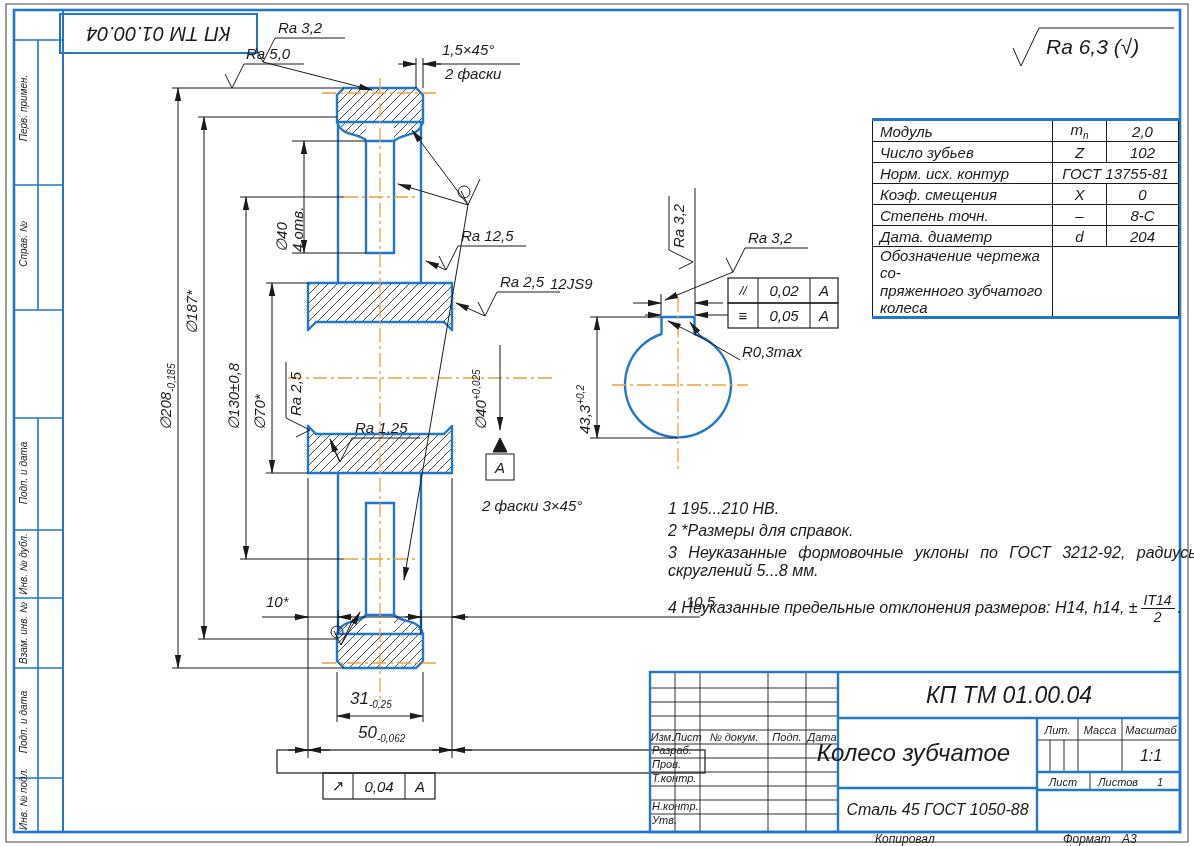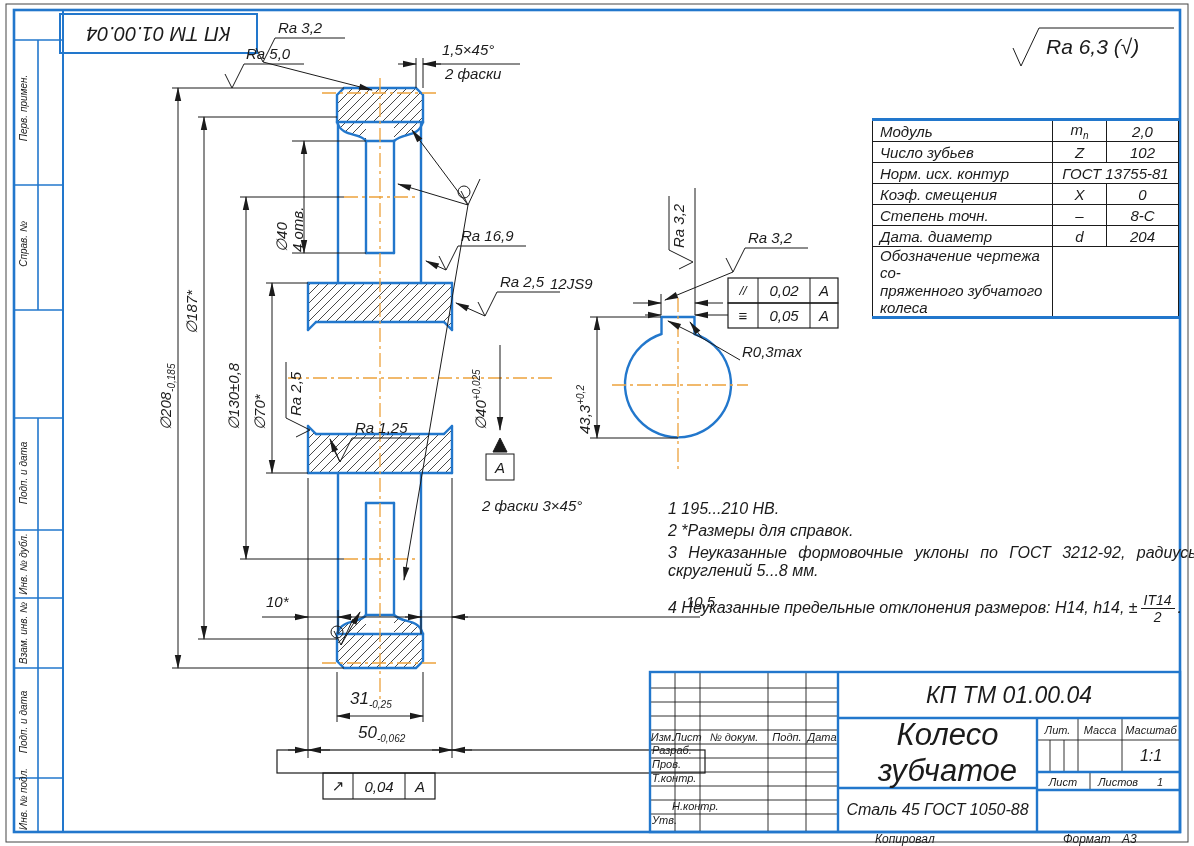--- a/index.html
+++ b/index.html
@@ -316,21 +316,21 @@
 <div class="rlab2" style="left:274px;top:252px;"><span>∅40</span><br><span>4 отв.</span></div>
 <div class="rlab" style="left:472px;top:430px;"><span>∅40</span><sup>+0,025</sup></div>
 <div class="rlab" style="left:576px;top:434px;"><span>43,3</span><sup>+0,2</sup></div>
 <div class="rlab" style="left:288px;top:416px;">Ra 2,5</div>
 <div class="rlab" style="left:671px;top:248px;">Ra 3,2</div>
 
 <div class="lab" style="left:246px;top:46px;">Ra 5,0</div>
 <div class="lab" style="left:278px;top:20px;">Ra 3,2</div>
 <div class="lab" style="left:442px;top:42px;">1,5×45°</div>
 <div class="lab" style="left:445px;top:66px;">2 фаски</div>
-<div class="lab" style="left:461px;top:228px;">Ra 16,9</div>
+<div class="lab" style="left:461px;top:228px;">Ra 12,5</div>
 <div class="lab" style="left:500px;top:274px;">Ra 2,5</div>
 <div class="lab" style="left:355px;top:420px;">Ra 1,25</div>
 <div class="lab" style="left:482px;top:498px;">2 фаски 3×45°</div>
 <div class="lab" style="left:266px;top:594px;">10*</div>
 <div class="lab" style="left:686px;top:594px;">10,5</div>
 <div class="lab" style="left:350px;top:690px;font-size:17px;"><span>31</span><sub>-0,25</sub></div>
 <div class="lab" style="left:358px;top:724px;font-size:17px;"><span>50</span><sub>-0,062</sub></div>
 <div class="lab" style="left:550px;top:276px;font-style:italic;">12JS9</div>
 <div class="lab" style="left:742px;top:344px;">R0,3max</div>
 <div class="lab" style="left:748px;top:230px;">Ra 3,2</div>
@@ -349,37 +349,37 @@
 
 <div class="note" style="left:668px;top:500px;">1 195...210 НВ.</div>
 <div class="note" style="left:668px;top:522px;">2 *Размеры для справок.</div>
 <div class="note" style="left:668px;top:544px;word-spacing:7px;">3 Неуказанные формовочные уклоны по ГОСТ 3212-92, радиусы</div>
 <div class="note" style="left:668px;top:562px;">скруглений 5...8 мм.</div>
 <div class="note" style="left:668px;top:592px;">
   <span>4 Неуказанные предельные отклонения размеров: H14, h14, ±</span><span class="frac"><span class="num">IT14</span><span>2</span></span><span>.</span>
 </div>
 
 <div class="cell" style="left:840px;top:676px;width:338px;height:38px;font-size:23px;">КП ТМ 01.00.04</div>
-<div class="cell" style="left:850px;top:722px;width:195px;height:62px;font-size:31px;">Колесо зубчатое</div>
+<div class="cell" style="left:816px;top:722px;width:195px;height:62px;font-size:24px;">Колесо зубчатое</div>
 <div class="cell" style="left:840px;top:792px;width:195px;height:36px;font-size:16px;font-style:italic;">Сталь 45 ГОСТ 1050-88</div>
 <div class="cell small" style="left:1037px;top:722px;width:41px;height:16px;">Лит.</div>
 <div class="cell small" style="left:1078px;top:722px;width:44px;height:16px;">Масса</div>
 <div class="cell small" style="left:1122px;top:722px;width:58px;height:16px;">Масштаб</div>
 <div class="cell" style="left:1122px;top:744px;width:58px;height:24px;font-size:16px;">1:1</div>
 <div class="cell small" style="left:1040px;top:774px;width:46px;height:15px;">Лист</div>
 <div class="cell small" style="left:1092px;top:774px;width:52px;height:15px;">Листов</div>
 <div class="cell small" style="left:1148px;top:774px;width:24px;height:15px;">1</div>
 <div class="cell small" style="left:650px;top:730px;width:25px;height:14px;">Изм.</div>
 <div class="cell small" style="left:675px;top:730px;width:25px;height:14px;">Лист</div>
 <div class="cell small" style="left:700px;top:730px;width:68px;height:14px;">№ докум.</div>
 <div class="cell small" style="left:768px;top:730px;width:38px;height:14px;">Подп.</div>
 <div class="cell small" style="left:806px;top:730px;width:32px;height:14px;">Дата</div>
 <div class="lab small" style="left:652px;top:745px;">Разраб.</div>
 <div class="lab small" style="left:652px;top:759px;">Пров.</div>
 <div class="lab small" style="left:652px;top:773px;">Т.контр.</div>
-<div class="lab small" style="left:652px;top:801px;padding-left:20px;">Н.контр.</div>
+<div class="lab small" style="left:652px;top:801px;">Н.контр.</div>
 <div class="lab small" style="left:652px;top:815px;">Утв.</div>
 
 <div class="lab" style="left:875px;top:833px;font-size:12px;">Копировал</div>
 <div class="lab" style="left:1063px;top:833px;font-size:12px;">Формат</div>
 <div class="lab" style="left:1122px;top:833px;font-size:12px;">А3</div>
 
 </div>
 
 </body></html>

